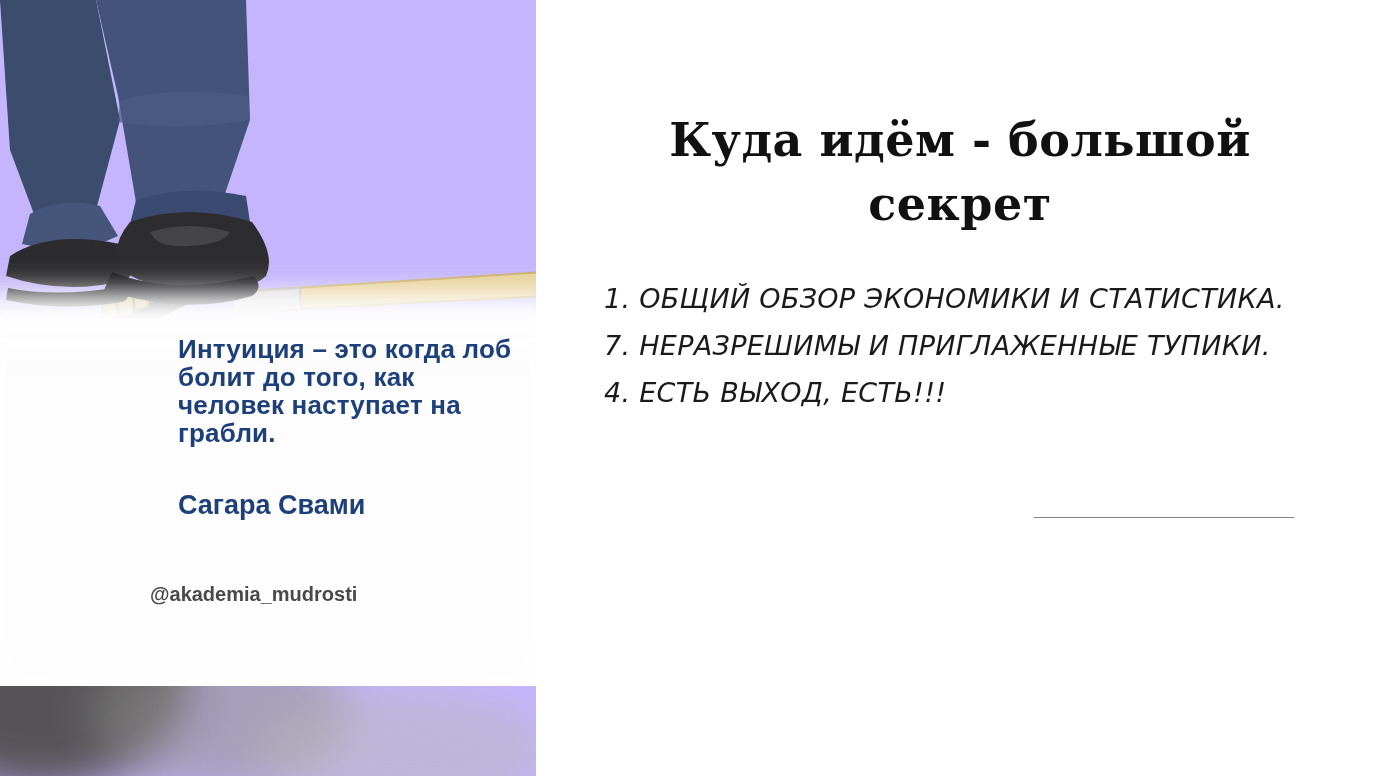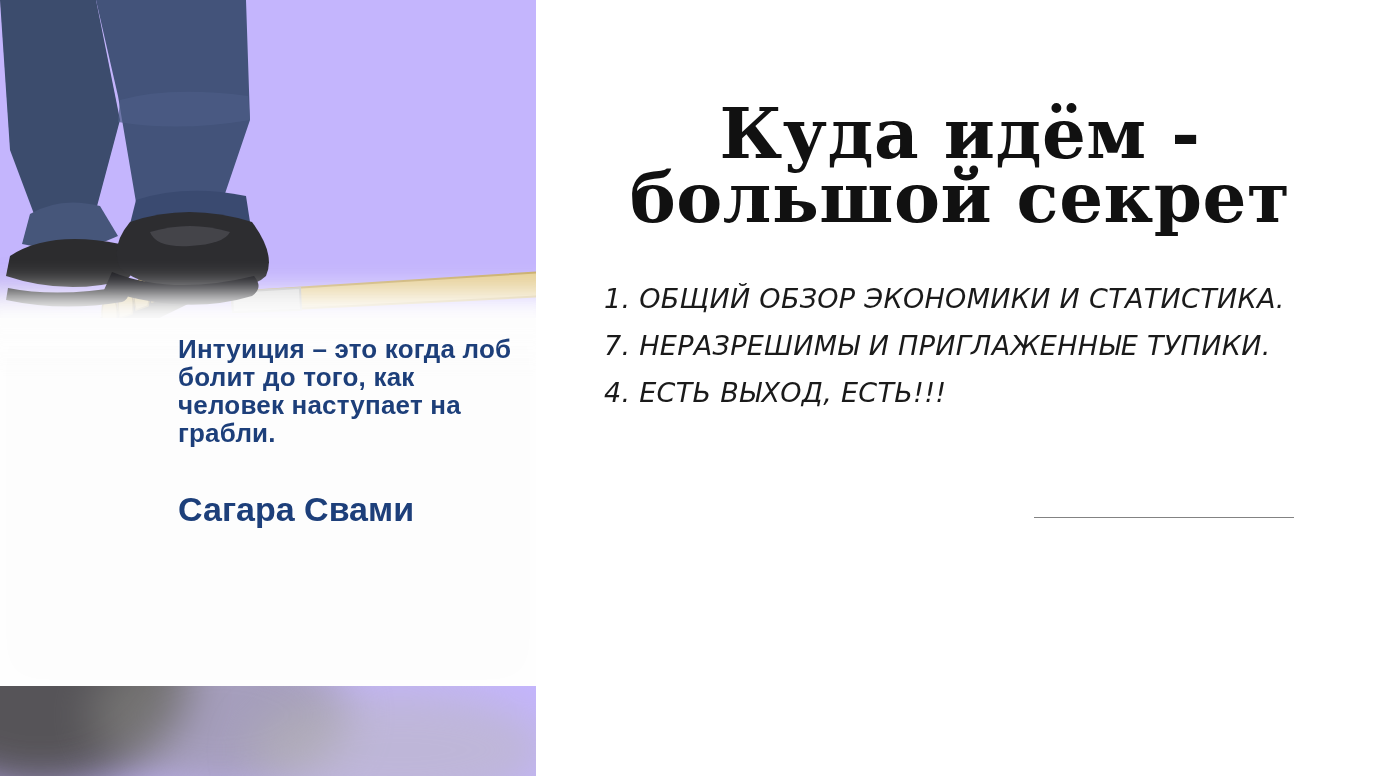--- a/index.html
+++ b/index.html
@@ -108,21 +108,21 @@
     font-size: 26px;
     line-height: 28px;
     letter-spacing: .2px;
   }
   .quote-author {
     position: absolute;
     left: 178px;
     top: 490px;
     color: #1d3f7a;
     font-weight: bold;
-    font-size: 34px;
+    font-size: 27px;
   }
   .quote-handle {
     position: absolute;
     left: 150px;
     top: 583px;
     color: #2a2a2a;
     font-weight: bold;
     font-size: 20px;
     opacity: .85;
   }
@@ -131,26 +131,26 @@
   .right {
     position: absolute;
     left: 560px;
     top: 0;
     width: 800px;
     height: 776px;
   }
   .slide-title {
     position: absolute;
     left: 40px;
-    top: 102px;
+    top: 108px;
     width: 720px;
     text-align: center;
     font-family: "DejaVu Serif", serif;
     font-weight: bold;
-    font-size: 69px;
+    font-size: 46px;
     line-height: 64px;
     color: #111111;
     letter-spacing: 0.5px;
   }
   .agenda {
     position: absolute;
     left: 44px;
     top: 275px;
     width: 730px;
     font-family: "DejaVu Sans", sans-serif;
@@ -229,20 +229,21 @@
         <path d="M130 222 q58 -20 122 0 q24 32 14 54 q-16 16 -70 14 q-54 -2 -76 -22 q-10 -22 10 -46 z" fill="#2d2d30"></path>
         <path d="M112 272 q60 24 142 4 q10 12 -2 20 q-66 20 -148 -6 z" fill="#15151a"></path>
         <path d="M150 232 q40 -12 80 0 q-6 12 -40 14 q-34 2 -40 -14 z" fill="#4a4a50" opacity=".8"></path>
       </g>
     </svg>
 
     <div class="quote-card"></div>
 
     <div class="quote-text">Интуиция – это когда лоб болит до того, как человек наступает на грабли.</div>
     <div class="quote-author">Сагара Свами</div>
+    <div class="quote-handle">@akademia_mudrosti</div>
   </div>
 
   <div class="right">
     <div class="slide-title">Куда идём - большой секрет</div>
 
     <div class="agenda">
       <div class="agenda-item">1. ОБЩИЙ ОБЗОР ЭКОНОМИКИ И СТАТИСТИКА.</div>
       <div class="agenda-item">7. НЕРАЗРЕШИМЫ И ПРИГЛАЖЕННЫЕ ТУПИКИ.</div>
       <div class="agenda-item">4. ЕСТЬ ВЫХОД, ЕСТЬ!!!</div>
       <div class="rule"></div>

